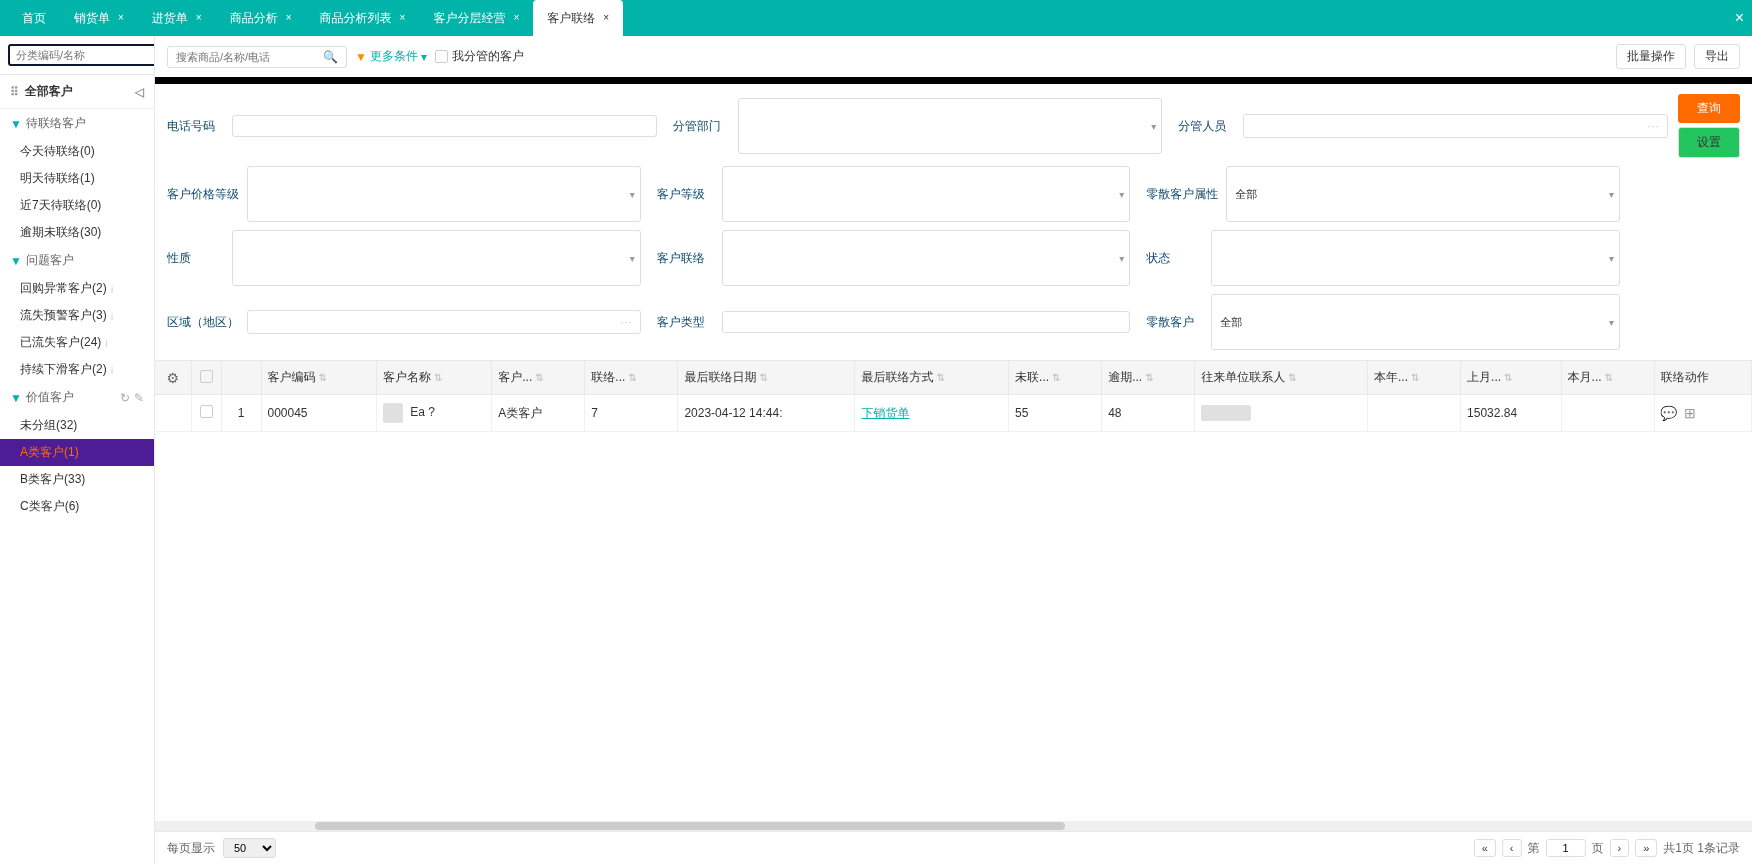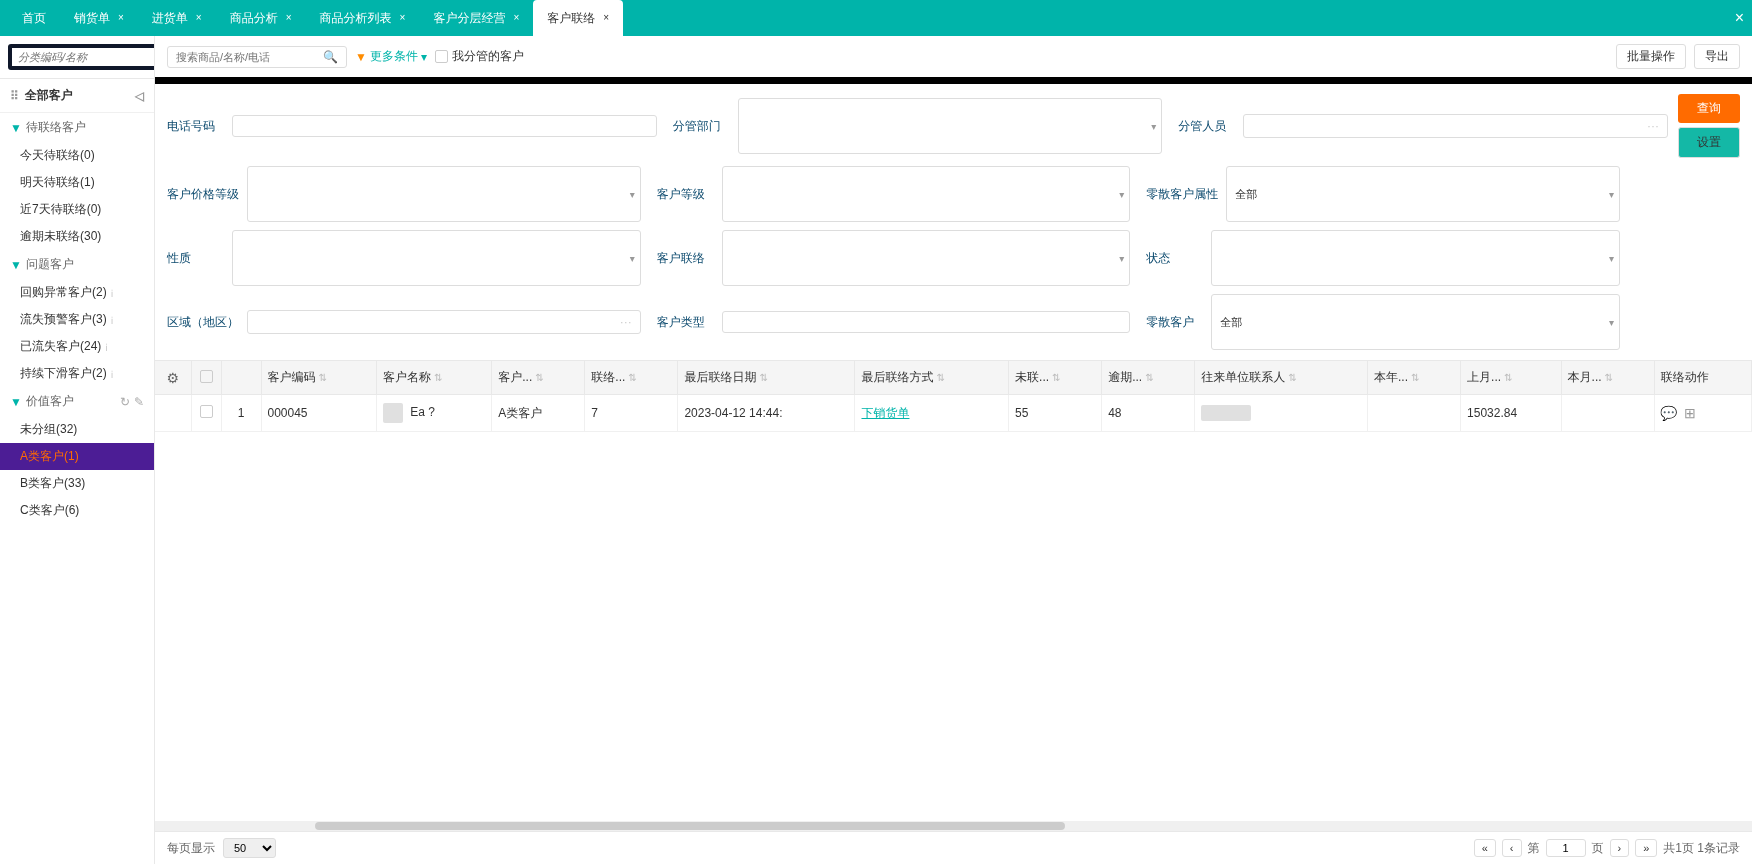--- a/index.html
+++ b/index.html
@@ -24,21 +24,21 @@
 
     
     .sidebar {
       width: 155px; background: #fff; border-right: 1px solid #e8e8e8;
       display: flex; flex-direction: column; overflow-y: auto; flex-shrink: 0;
     }
     .sidebar-search {
       display: flex; align-items: center; padding: 8px; border-bottom: 1px solid #e8e8e8;
     }
     .sidebar-search input {
-      border: 4px solid #0f172a; border-radius: 3px; padding: 3px 6px; flex: 1; font-size: 11px; color: #999; font-style: italic;
+      border: 2px solid #0f172a; border-radius: 3px; padding: 3px 6px; flex: 1; font-size: 11px; color: #999;
     }
     .sidebar-header {
       display: flex; align-items: center; padding: 8px 10px; font-weight: bold; color: #333;
       border-bottom: 1px solid #f0f0f0;
     }
     .sidebar-header .dots-icon { margin-right: 6px; color: #999; }
     .sidebar-header .collapse-icon { margin-left: auto; color: #999; cursor: pointer; }
     .sidebar-section-title {
       display: flex; align-items: center; padding: 6px 10px; color: #666; font-size: 11px;
     }
@@ -112,21 +112,21 @@
       flex: 1; border: 1px solid #ddd; border-radius: 3px; padding: 4px 8px; font-size: 11px;
       color: #333; background: #fff; cursor: pointer; display: flex; align-items: center;
       justify-content: space-between;
     }
     .filter-divider { width: 16px; flex-shrink: 0; }
     .btn-query {
       background: #ff6b00; color: #fff; border: none; padding: 6px 18px; border-radius: 3px;
       cursor: pointer; font-size: 12px; white-space: nowrap;
     }
     .btn-settings {
-      background: #14b8a6; color: #333; border: 1px solid #ddd; padding: 6px 18px; border-radius: 3px;
+      background: #22c55e; color: #333; border: 1px solid #ddd; padding: 6px 18px; border-radius: 3px;
       cursor: pointer; font-size: 12px; white-space: nowrap;
     }
     .filter-actions {
       display: flex; flex-direction: column; gap: 4px; padding-left: 10px; justify-content: center;
     }
 
     
     .table-area {
       flex: 1; overflow: auto; background: #fff; margin: 0;
     }

